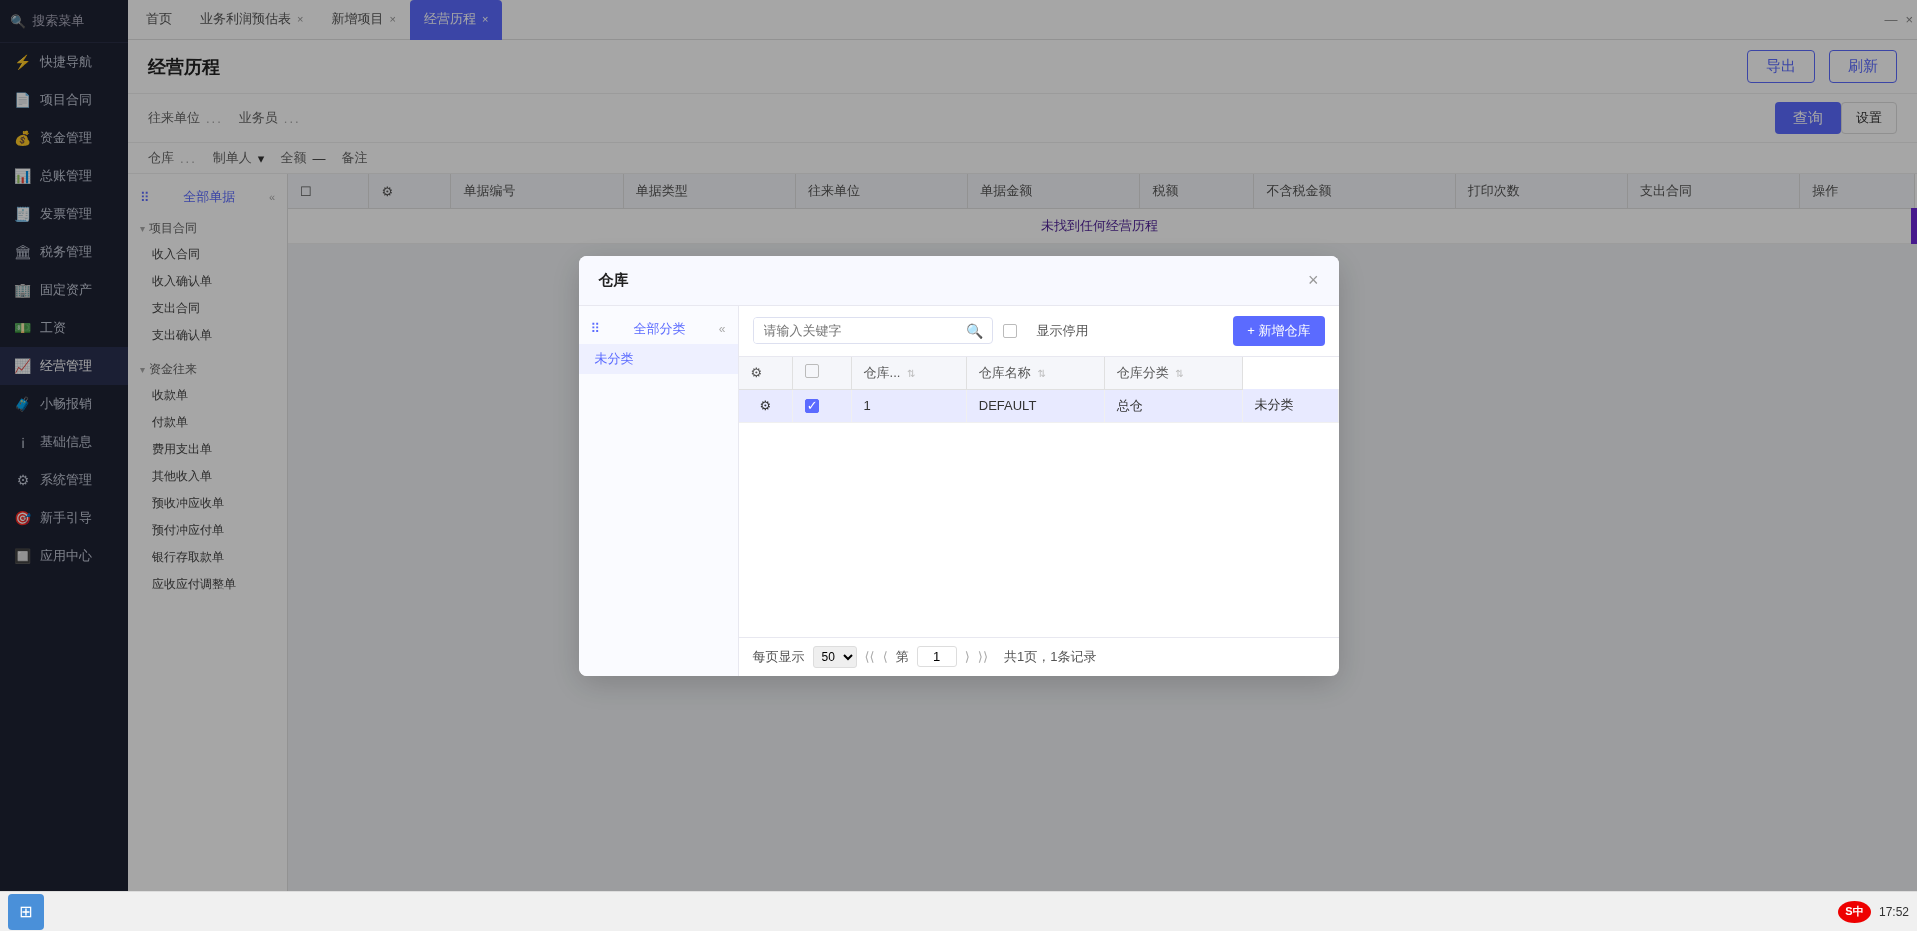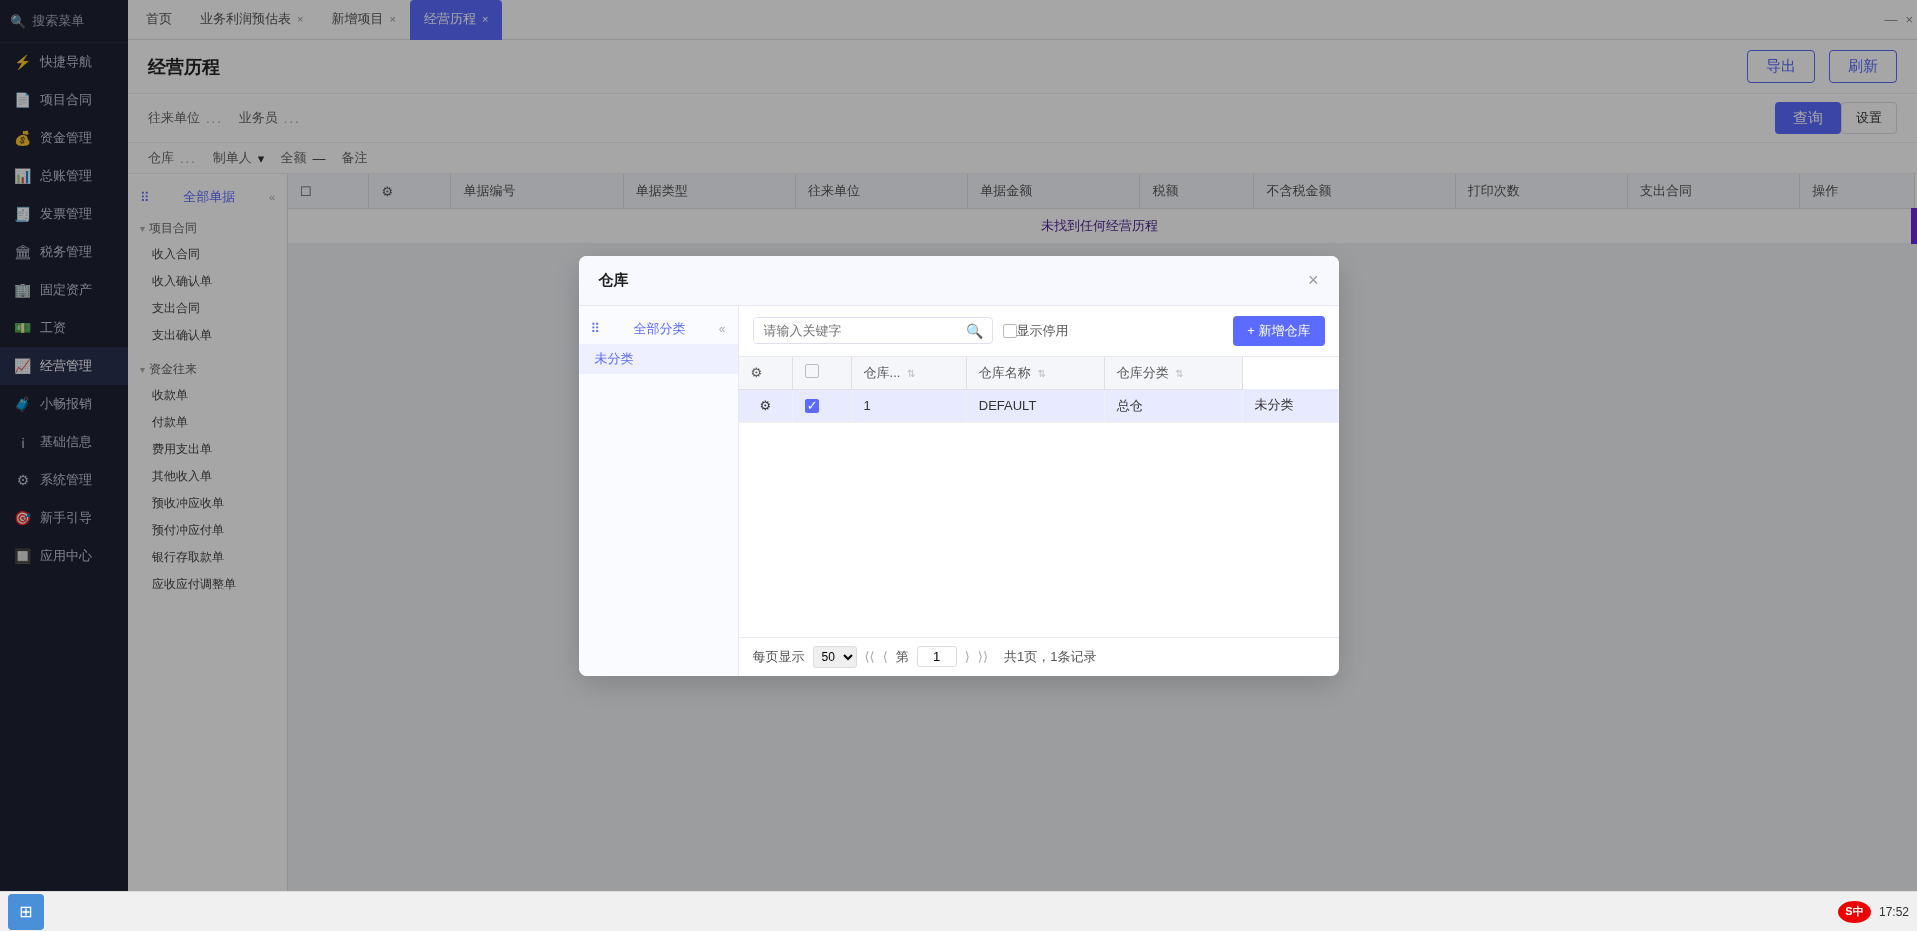--- a/index.html
+++ b/index.html
@@ -140,21 +140,21 @@
     
     .warehouse-panel { flex: 1; display: flex; flex-direction: column; }
     .warehouse-toolbar {
       padding: 10px 14px; display: flex; align-items: center; gap: 10px; border-bottom: 1px solid #e8e8f0;
     }
     .search-input-wrap {
       flex: 1; max-width: 240px; display: flex; align-items: center; border: 1px solid #dde0f0; border-radius: 4px; overflow: hidden; background: #fff;
     }
     .search-input { border: none; outline: none; padding: 5px 10px; font-size: 13px; width: 100%; color: #333; }
     .search-icon { padding: 0 8px; color: #aaa; font-size: 14px; }
-    .show-disabled { display: flex; align-items: center; gap: 0; font-size: 13px; color: #555; cursor: pointer; }
+    .show-disabled { display: flex; align-items: center; gap: 20px; font-size: 13px; color: #555; cursor: pointer; }
     .checkbox { width: 14px; height: 14px; border: 1px solid #bbb; border-radius: 2px; display: inline-flex; align-items: center; justify-content: center; cursor: pointer; }
     .add-btn {
       margin-left: auto; background: #5b6bff; color: #fff; border: none; border-radius: 4px; padding: 6px 14px; font-size: 13px; cursor: pointer; white-space: nowrap;
     }
 
     
     .warehouse-table { flex: 1; overflow: auto; }
     .wh-table { width: 100%; border-collapse: collapse; font-size: 13px; }
     .wh-table th {
       background: #f5f6fa; border-bottom: 1px solid #e0e0e0; border-right: 1px solid #e0e0e0;

